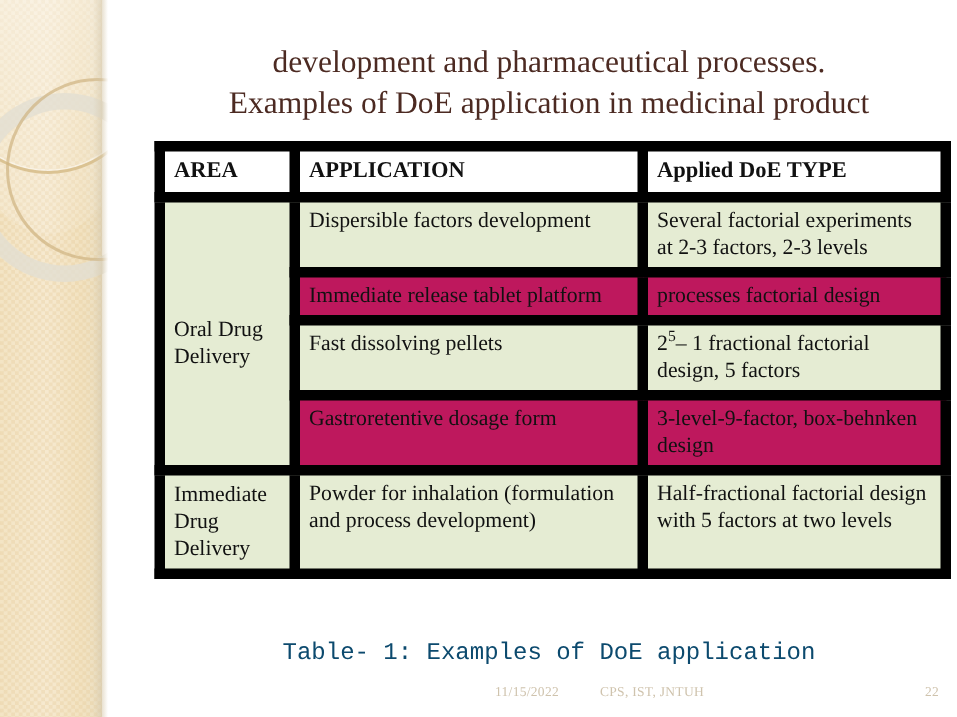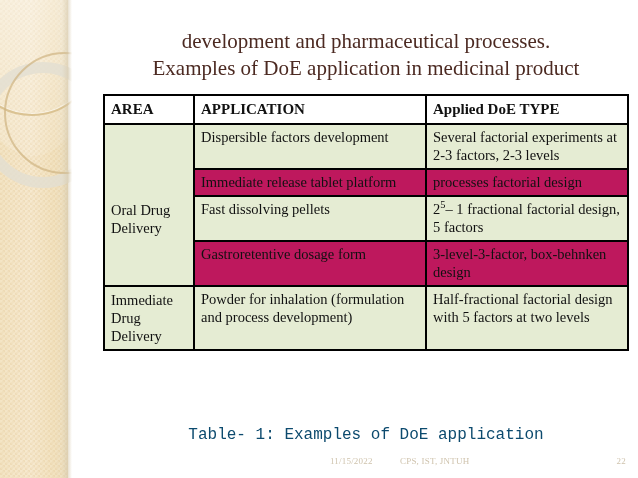--- a/index.html
+++ b/index.html
@@ -105,21 +105,21 @@
     font-size: 14.5px;
     line-height: 18px;
     color: #111111;
   }
   table.doe-table col.c1 { width: 90px; }
   table.doe-table col.c2 { width: 232px; }
   table.doe-table col.c3 { width: 202px; }
 
   table.doe-table th,
   table.doe-table td {
-    border: 2px solid #000000;
+    border: 7px solid #000000;
     padding: 3px 6px 4px 6px;
     vertical-align: top;
     text-align: left;
     font-weight: normal;
   }
   table.doe-table thead th {
     font-weight: bold;
     background: #ffffff;
     padding-top: 4px;
     padding-bottom: 5px;
@@ -203,21 +203,21 @@
       <tr class="row-plain">
         <td>Immediate release tablet platform</td>
         <td>processes factorial design</td>
       </tr>
       <tr class="row-shade">
         <td>Fast dissolving pellets</td>
         <td><span>2</span><sup>5</sup><span>– 1 fractional factorial design, 5 factors</span></td>
       </tr>
       <tr class="row-plain">
         <td>Gastroretentive dosage form</td>
-        <td>3-level-3-factor, box-behnken design</td>
+        <td>3-level-9-factor, box-behnken design</td>
       </tr>
 
       <tr class="row-shade">
         <td class="cell-area area-inhale">Immediate Drug Delivery</td>
         <td class="cell-inhale">Powder for inhalation (formulation and process development)</td>
         <td class="cell-inhale">Half-fractional factorial design with 5 factors at two levels</td>
       </tr>
     </tbody>
   </table>
 </div>

